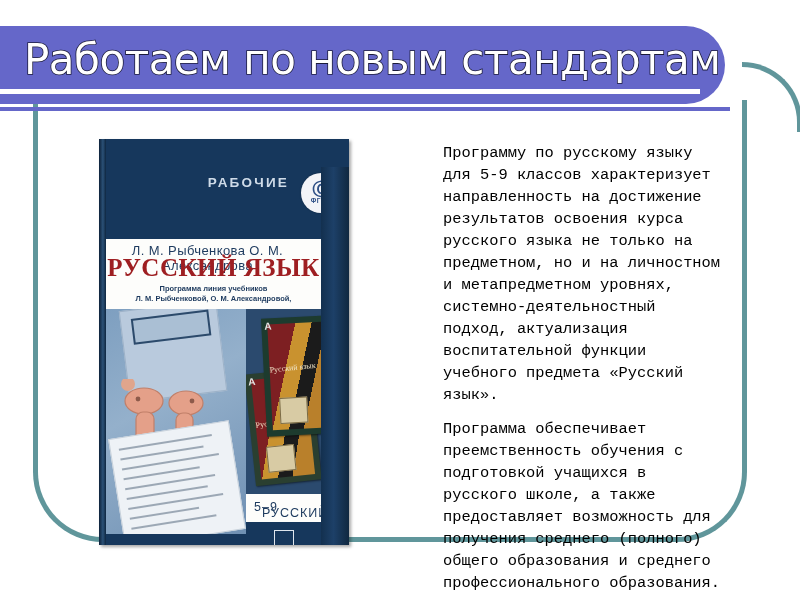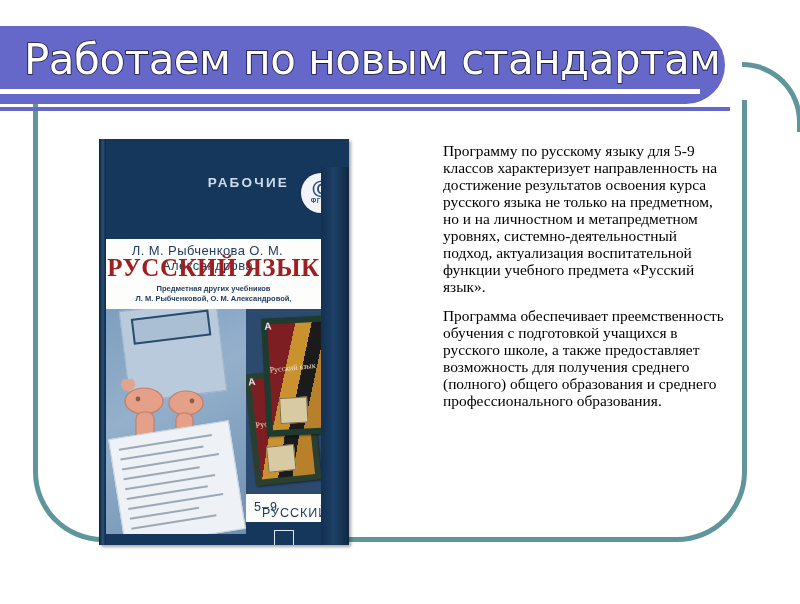--- a/index.html
+++ b/index.html
@@ -105,22 +105,22 @@
   
   .bk-vert{position:absolute;right:0;top:0;width:28px;height:100%;
            background:linear-gradient(to right,#13304f,#1d4068 45%,#102840);}
   .bk-vert span{position:absolute;white-space:nowrap;font-size:21px;color:#8fa6be;
                 font-family:"Liberation Serif",serif;opacity:.85;
                 transform-origin:left top;transform:rotate(-90deg);
                 left:24px;top:318px;}
 
   
   #textcol{position:absolute;left:443px;top:142px;width:284px;}
-  #textcol p{margin:0 0 12px 0;font-size:15.4px;line-height:17px;color:#000000;
-             font-family:Liberation Serif, serif;text-align:left;}
+  #textcol p{margin:0 0 12px 0;font-size:15.4px;line-height:22px;color:#000000;
+             font-family:Liberation Mono, monospace;text-align:left;}
 </style>
 </head>
 <body>
 
 <div id="slide">
 
   <div id="frame"></div>
   <div id="frame-rt"></div>
 
   <div id="titlebar">
@@ -138,21 +138,21 @@
         <div class="fgos">
           <div class="fgos-sym">Ⓒ</div>
           <div class="fgos-txt">ФГОС</div>
         </div>
       </div>
 
       <div class="bk-band">
         <div class="bk-auth">Л. М. Рыбченкова   О. М. Александрова</div>
         <div class="bk-main">РУССКИЙ ЯЗЫК</div>
         <div class="bk-sub">
-          <div>Предметная других учебников</div>
+          <div>Программа линия учебников</div>
           <div>Л. М. Рыбченковой, О. М. Александровой,</div>
         </div>
       </div>
 
       <div class="bk-illo">
         <div class="paper1">
           <div class="ornbox"></div>
         </div>
         <svg class="figure" viewBox="0 0 110 100">
           <g fill="#e4a089" stroke="#c07f69" stroke-width="1.2">

